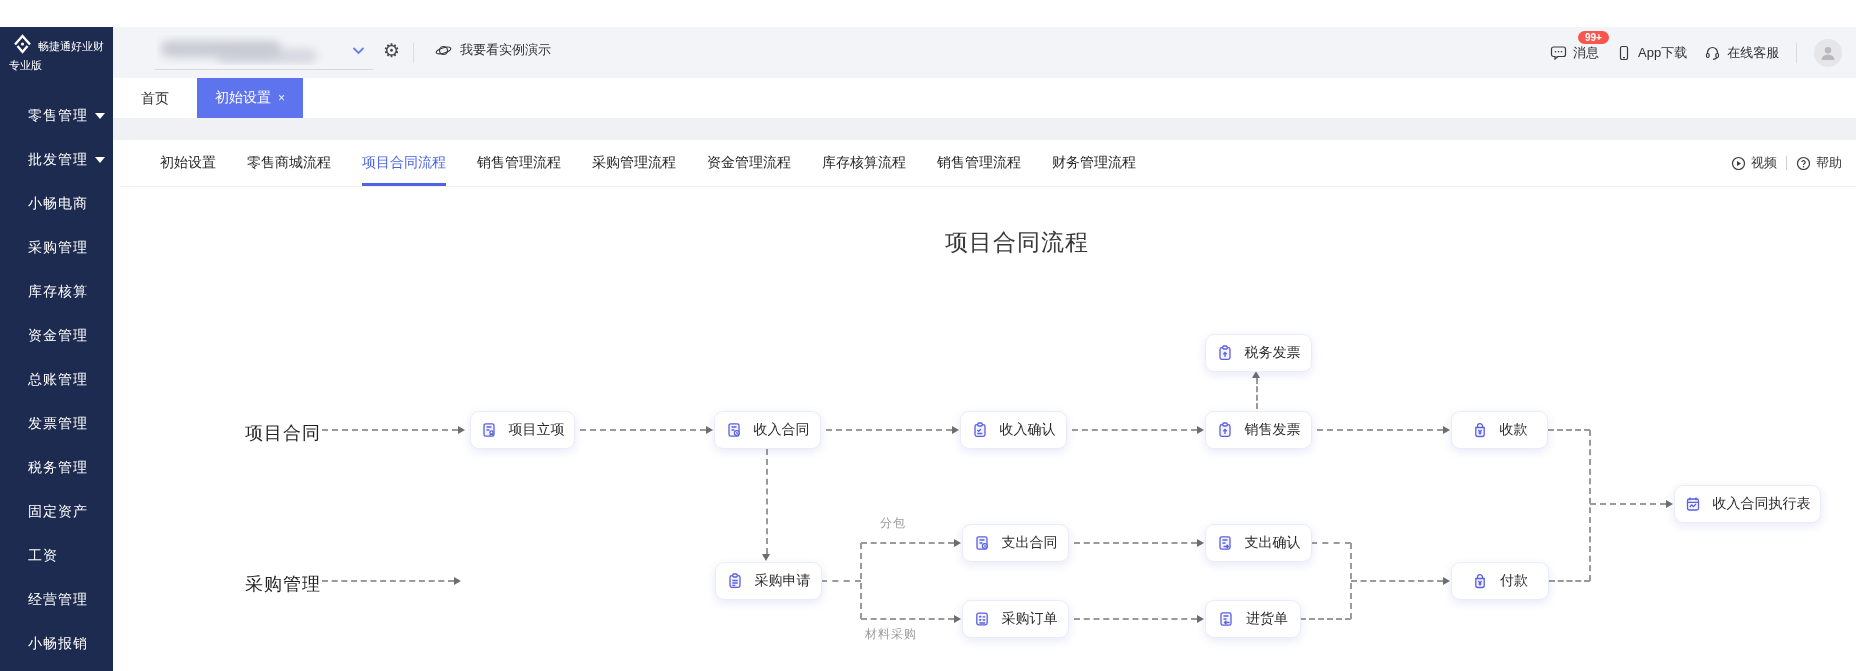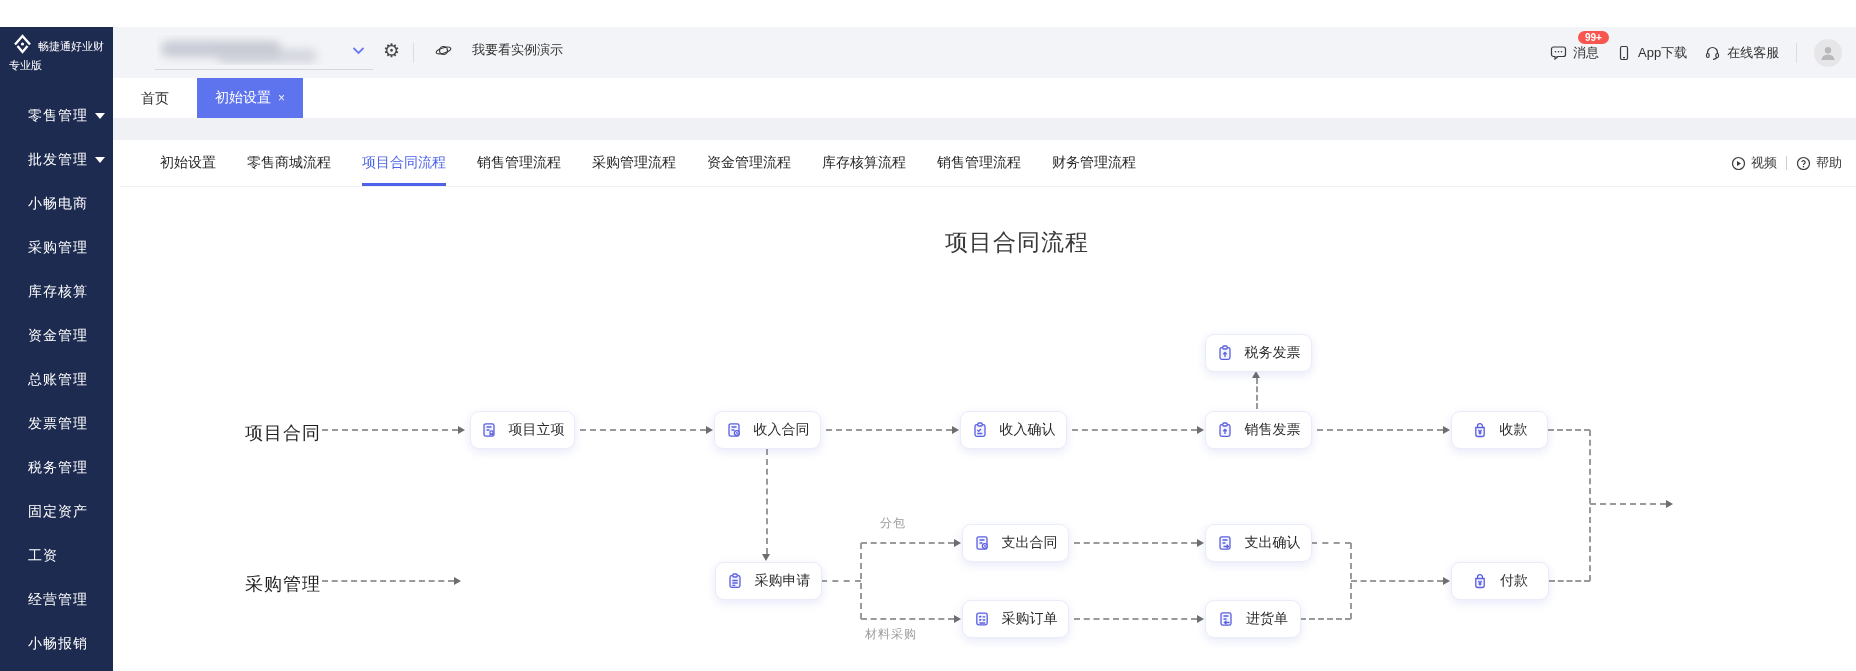--- a/index.html
+++ b/index.html
@@ -17,21 +17,21 @@
   .caret{width:0;height:0;border-left:5px solid transparent;border-right:5px solid transparent;
          border-top:6px solid #fff;margin-left:7px;}
   
   .header{position:absolute;left:113px;top:27px;right:0;height:51px;background:#f3f4f7;}
   .redact{position:absolute;left:44px;top:8px;width:180px;height:30px;overflow:hidden;}
   .redact i{position:absolute;background:#c7cad4;border-radius:8px;filter:blur(5px);}
   .select-line{position:absolute;left:42px;top:42px;width:218px;border-bottom:1px solid #d6d8de;}
   .chev{position:absolute;left:238px;top:16px;}
   .gear{position:absolute;left:270px;top:12px;font-size:19px;color:#4a4a4a;cursor:pointer;}
   .hdiv{position:absolute;top:16px;width:1px;height:20px;background:#dcdddf;}
-  .demo{position:absolute;left:322px;top:14px;display:flex;align-items:center;gap:20px;
+  .demo{position:absolute;left:322px;top:14px;display:flex;align-items:center;gap:8px;
         font-size:13px;color:#303030;cursor:pointer;}
   .hright{position:absolute;left:1437px;top:0;height:51px;display:flex;align-items:center;
           gap:17px;font-size:13px;color:#303030;white-space:nowrap;}
   .hitem{display:flex;align-items:center;gap:6px;cursor:pointer;position:relative;}
   .badge{position:absolute;top:-13px;left:28px;background:#f8564e;color:#fff;font-size:10px;
          padding:1px 7px;border-radius:9px;font-weight:700;}
   .avatar{width:28px;height:28px;border-radius:50%;background:#e6e6e8;display:flex;
           align-items:center;justify-content:center;}
   
   .tabrow{position:absolute;left:113px;top:78px;right:0;height:40px;background:#fff;display:flex;}
@@ -330,20 +330,30 @@
     <div class="node" style="left:1451px;top:411px;width:97px;">
       <span>
           <svg width="16" height="16" viewBox="0 0 16 16" fill="rgba(90,95,224,.07)" stroke="#5a5fe0" stroke-width="1.3">
             <path d="M3.8 5.5h8.4v7a2 2 0 0 1-2 2H5.8a2 2 0 0 1-2-2z"></path>
             <path d="M5.5 5.5V4.2a2.5 2.5 0 0 1 5 0v1.3" fill="none"></path>
             <path d="M6.4 8l1.6 2 1.6-2M8 10v2.4M6.6 11h2.8" fill="none"></path>
           </svg>
         </span>
       <span>收款</span>
     </div>
+    <div class="node" style="left:1674px;top:485px;width:147px;">
+      <span>
+          <svg width="16" height="16" viewBox="0 0 16 16" fill="rgba(90,95,224,.07)" stroke="#5a5fe0" stroke-width="1.3">
+            <rect x="2.5" y="3" width="11" height="11" rx="1.8"></rect>
+            <path d="M5 1.6v2.6M11 1.6v2.6M2.5 6.4h11" fill="none"></path>
+            <path d="M4.8 11l2-2 1.6 1.6 2.6-2.6" fill="none"></path>
+          </svg>
+        </span>
+      <span>收入合同执行表</span>
+    </div>
     <div class="node" style="left:715px;top:562px;width:107px;">
       <span>
           <svg width="16" height="16" viewBox="0 0 16 16" fill="rgba(90,95,224,.07)" stroke="#5a5fe0" stroke-width="1.3">
             <rect x="3" y="2.6" width="10" height="11.8" rx="1.8"></rect>
             <rect x="5.8" y="1" width="4.4" height="3" rx="1" fill="#fff"></rect>
             <path d="M5.3 7.5h5.4M5.3 10h5.4M5.3 12.3h3" fill="none"></path>
           </svg>
         </span>
       <span>采购申请</span>
     </div>

